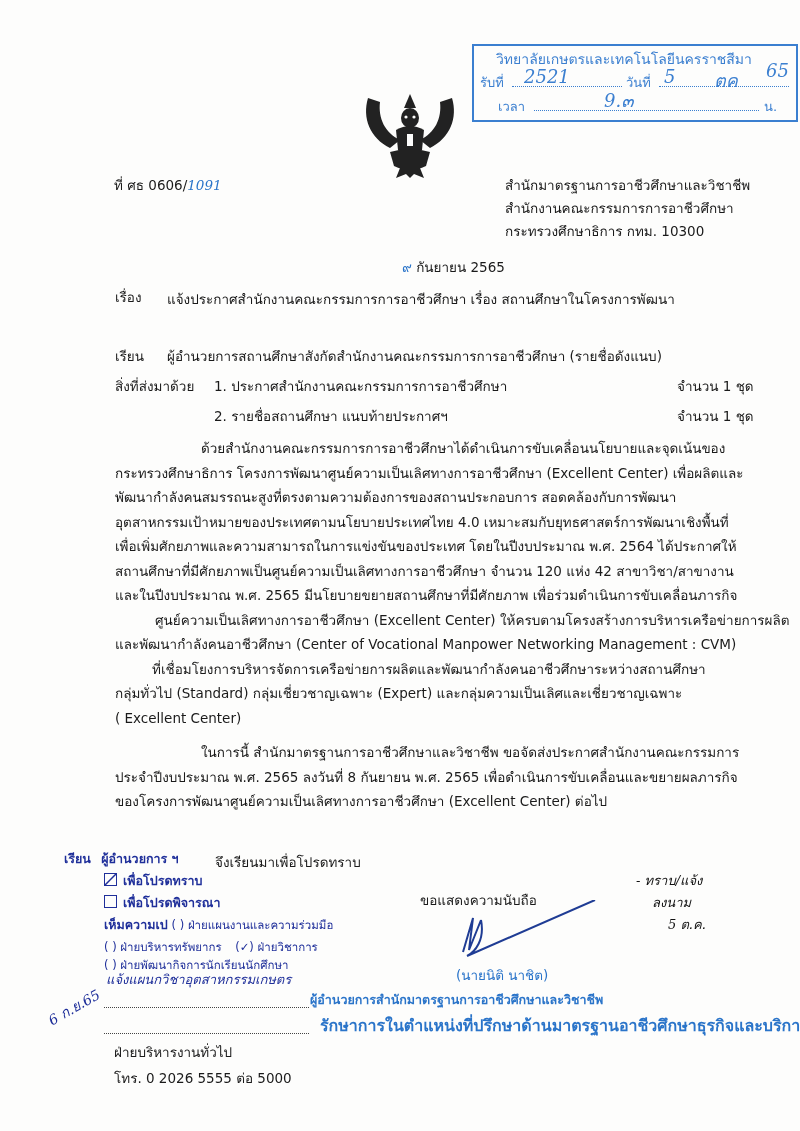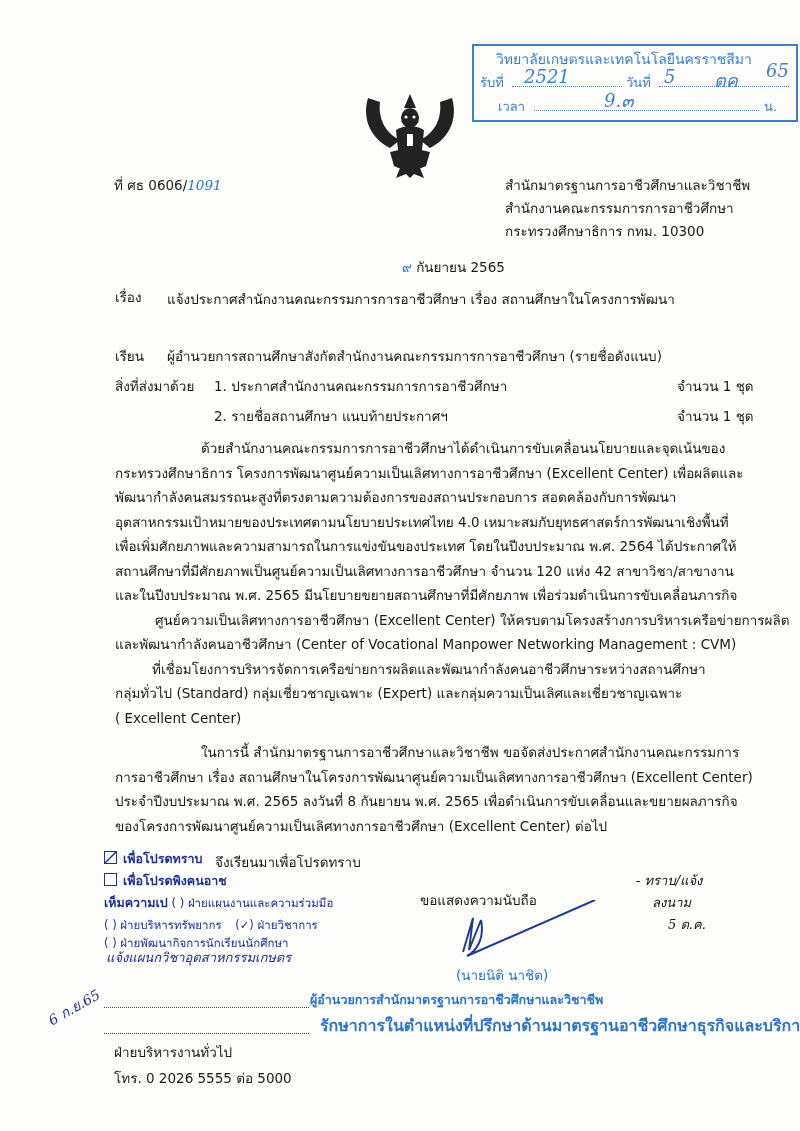--- a/index.html
+++ b/index.html
@@ -96,21 +96,20 @@
   <div style="white-space:nowrap;">และในปีงบประมาณ พ.ศ. 2565 มีนโยบายขยายสถานศึกษาที่มีศักยภาพ เพื่อร่วมดำเนินการขับเคลื่อนภารกิจ</div>
   <div style="white-space:nowrap;margin-left:40px;">ศูนย์ความเป็นเลิศทางการอาชีวศึกษา (Excellent Center) ให้ครบตามโครงสร้างการบริหารเครือข่ายการผลิต</div>
   <div style="white-space:nowrap;">และพัฒนากำลังคนอาชีวศึกษา (Center of Vocational Manpower Networking Management : CVM)</div>
   <div style="white-space:nowrap;margin-left:37px;">ที่เชื่อมโยงการบริหารจัดการเครือข่ายการผลิตและพัฒนากำลังคนอาชีวศึกษาระหว่างสถานศึกษา</div>
   <div style="white-space:nowrap;">กลุ่มทั่วไป (Standard) กลุ่มเชี่ยวชาญเฉพาะ (Expert) และกลุ่มความเป็นเลิศและเชี่ยวชาญเฉพาะ</div>
   <div style="white-space:nowrap;">( Excellent Center)</div>
 </div>
 
 <div class="abs body-p" style="top:740px;">
   <div style="padding-left:86px;white-space:nowrap;">ในการนี้ สำนักมาตรฐานการอาชีวศึกษาและวิชาชีพ ขอจัดส่งประกาศสำนักงานคณะกรรมการ</div>
-  <div style="white-space:nowrap;">การอาชีวศึกษา เรื่อง สถานศึกษาในโครงการพัฒนาศูนย์ความเป็นเลิศทางการอาชีวศึกษา (Excellent Center)</div>
   <div style="white-space:nowrap;">ประจำปีงบประมาณ พ.ศ. 2565 ลงวันที่ 8 กันยายน พ.ศ. 2565 เพื่อดำเนินการขับเคลื่อนและขยายผลภารกิจ</div>
   <div style="white-space:nowrap;">ของโครงการพัฒนาศูนย์ความเป็นเลิศทางการอาชีวศึกษา (Excellent Center) ต่อไป</div>
 </div>
 
 <div class="abs t" style="left:215px;top:852px;">จึงเรียนมาเพื่อโปรดทราบ</div>
 <div class="abs t" style="left:420px;top:890px;">ขอแสดงความนับถือ</div>
 
 <div class="abs" style="left:455px;top:900px;width:180px;height:60px;">
   <svg width="180" height="60" viewBox="0 0 180 60">
     <path d="M8 52 L18 18 L14 50 L26 20 M26 20 C30 40 20 52 12 56 L140 0" stroke="#1f3c94" stroke-width="2" fill="none"></path>
@@ -120,27 +119,31 @@
 <div class="abs t blue" style="left:310px;top:990px;font-size:12.5px;font-weight:bold;">ผู้อำนวยการสำนักมาตรฐานการอาชีวศึกษาและวิชาชีพ</div>
 <div class="abs t blue" style="left:320px;top:1016px;font-size:16px;font-weight:bold;">รักษาการในตำแหน่งที่ปรึกษาด้านมาตรฐานอาชีวศึกษาธุรกิจและบริการ</div>
 
 <div class="abs hand" style="left:636px;top:870px;font-size:13px;color:#111;line-height:22px;">
   <div>- ทราบ/แจ้ง</div>
   <div style="padding-left:16px;">ลงนาม</div>
   <div style="padding-left:32px;">5 ต.ค.</div>
 </div>
 
 <div class="abs navy" style="left:64px;top:848px;font-size:12.5px;line-height:22px;">
+  <div style="white-space:nowrap;font-weight:bold;">
+    <span>เรียน</span>
+    <span style="margin-left:6px;">ผู้อำนวยการ ฯ</span>
+  </div>
   <div style="padding-left:40px;white-space:nowrap;font-weight:bold;">
     <span class="cb"><svg width="11" height="11" style="position:absolute;left:0;top:0;">
           <path d="M0 11 L11 0" stroke="#1f2f9a" stroke-width="1.5"></path>
         </svg></span><span>เพื่อโปรดทราบ</span>
   </div>
   <div style="padding-left:40px;white-space:nowrap;font-weight:bold;">
-    <span class="cb"></span><span>เพื่อโปรดพิงคนอาช</span>
+    <span class="cb"></span><span>เพื่อโปรดพิจารณา</span>
   </div>
   <div style="padding-left:40px;white-space:nowrap;">
     <b>เห็มความเป</b>
     <span style="font-size:11.5px;">( ) ฝ่ายแผนงานและความร่วมมือ</span>
   </div>
   <div style="padding-left:40px;white-space:nowrap;font-size:11.5px;">
     <span>( ) ฝ่ายบริหารทรัพยากร</span>
     <span style="margin-left:10px;">(✓) ฝ่ายวิชาการ</span>
   </div>
   <div style="padding-left:40px;white-space:nowrap;font-size:11.5px;line-height:14px;">( ) ฝ่ายพัฒนากิจการนักเรียนนักศึกษา</div>

